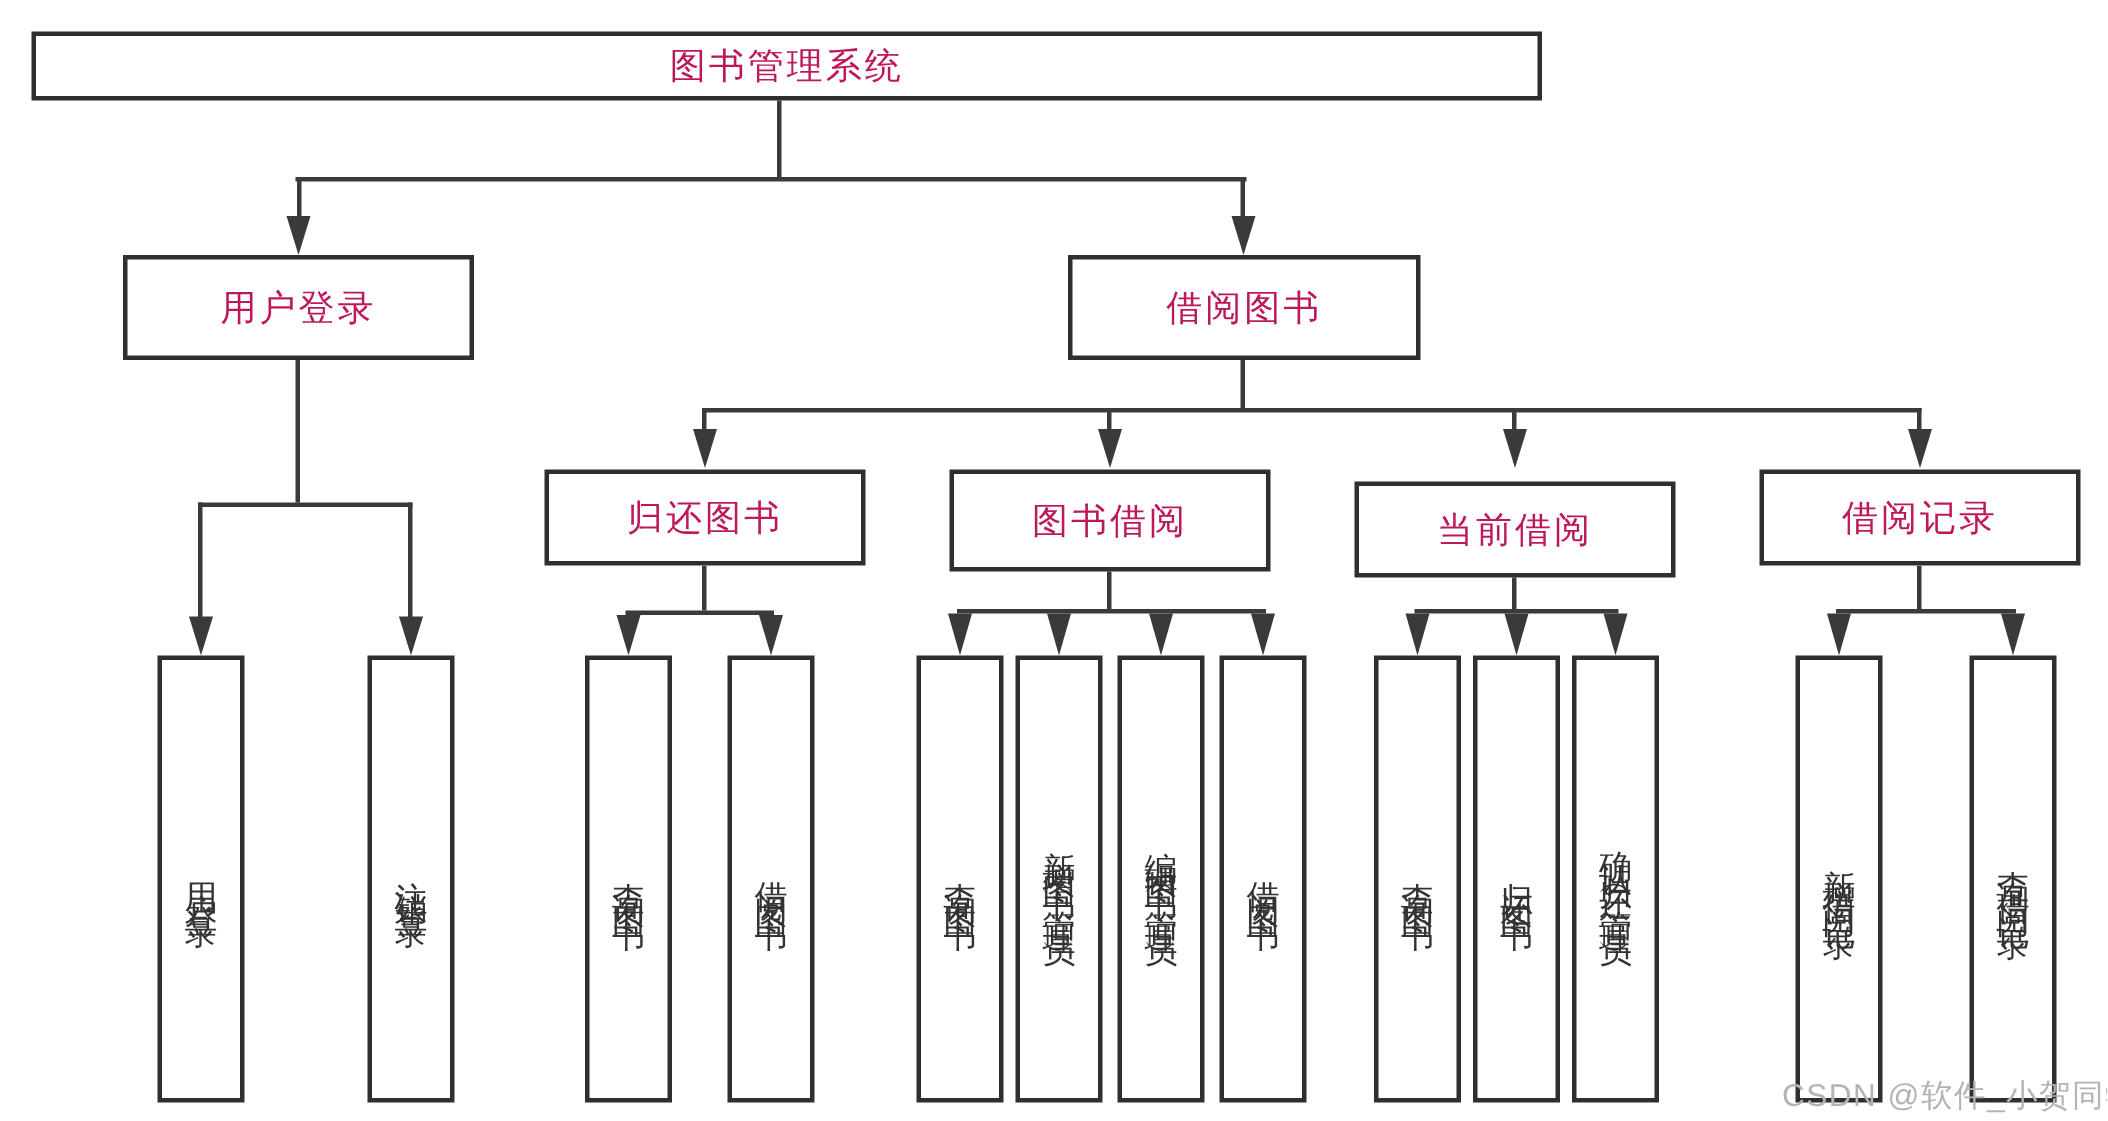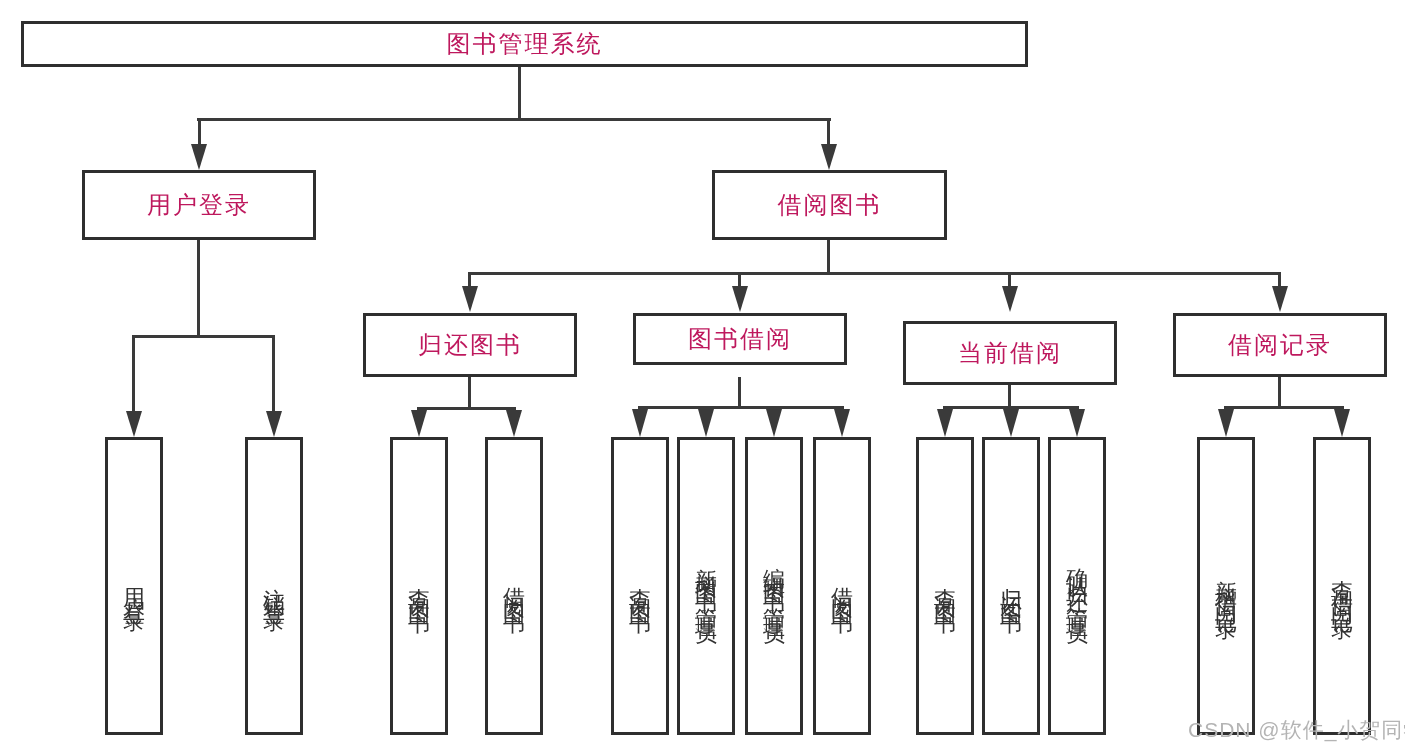--- a/index.html
+++ b/index.html
@@ -107,21 +107,21 @@
   <div class="hbox" style="left:82px; top:170px; width:234px; height:70px;">
     <span>用户登录</span>
   </div>
   <div class="hbox" style="left:712px; top:170px; width:235px; height:70px;">
     <span>借阅图书</span>
   </div>
 
   <div class="hbox" style="left:363px; top:313px; width:214px; height:64px;">
     <span>归还图书</span>
   </div>
-  <div class="hbox" style="left:633px; top:313px; width:214px; height:52px;">
+  <div class="hbox" style="left:633px; top:313px; width:214px; height:68px;">
     <span>图书借阅</span>
   </div>
   <div class="hbox" style="left:903px; top:321px; width:214px; height:64px;">
     <span>当前借阅</span>
   </div>
   <div class="hbox" style="left:1173px; top:313px; width:214px; height:64px;">
     <span>借阅记录</span>
   </div>
 
   <div class="vbox" style="left:105px;">

